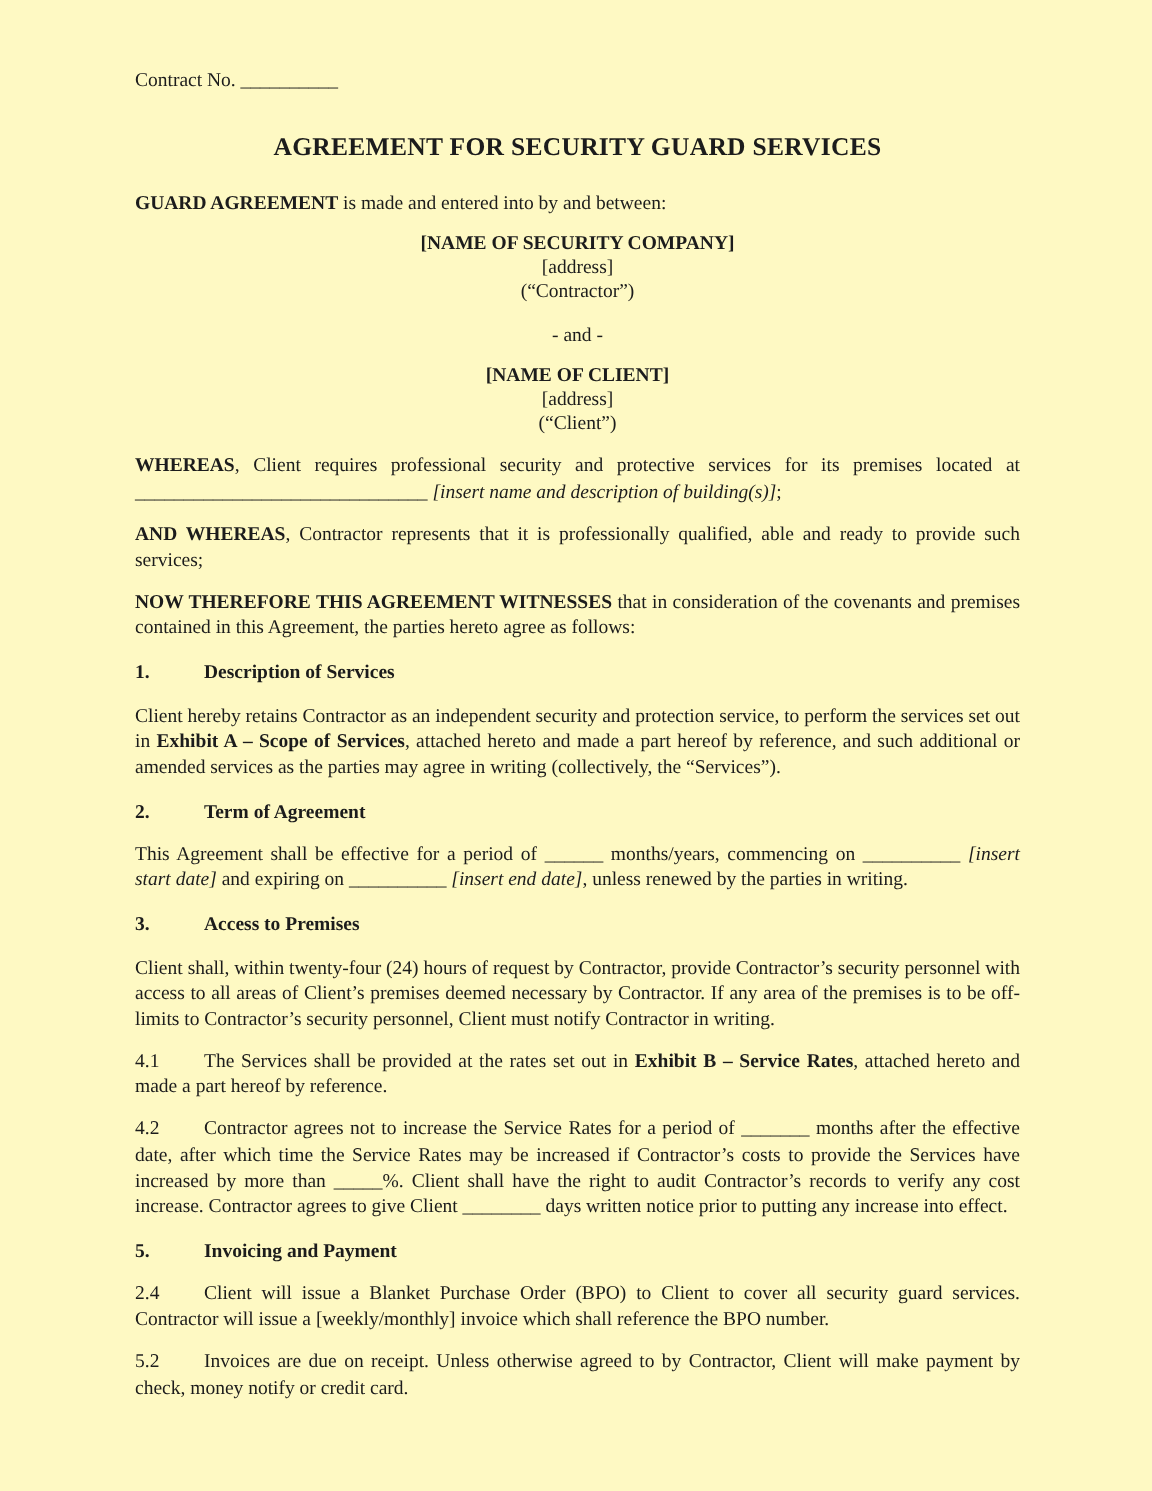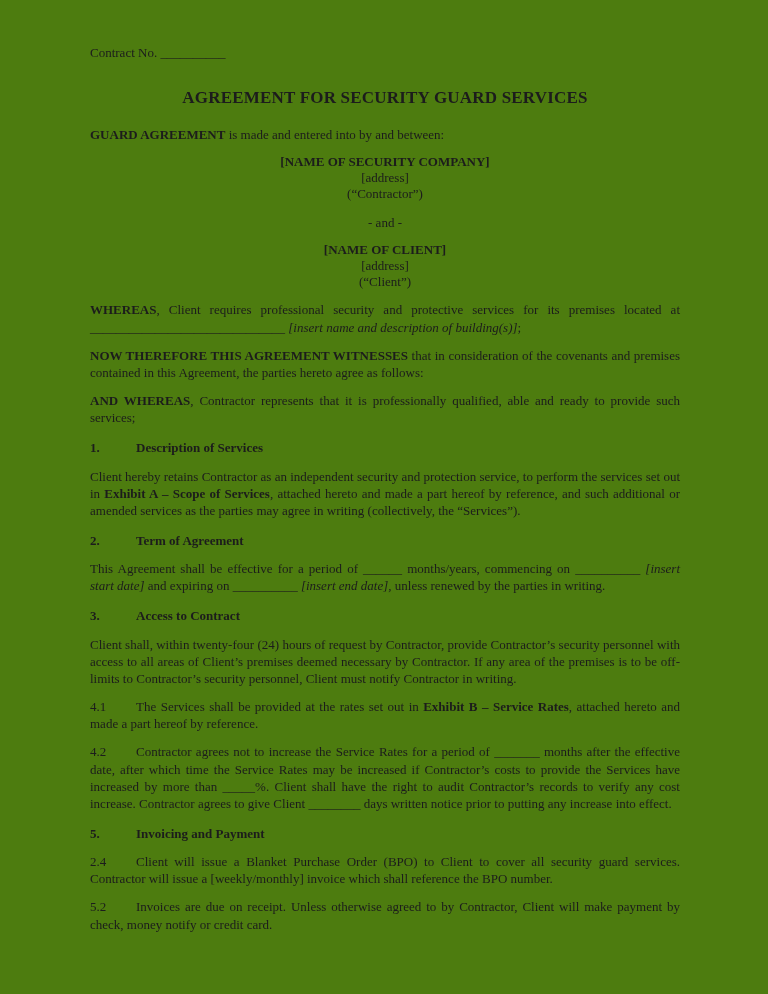--- a/index.html
+++ b/index.html
@@ -1,21 +1,21 @@
 <!DOCTYPE html>
 <html><head>
 <meta charset="utf-8">
 <style>
   html, body { margin: 0; padding: 0; background: #ffffff; }
   .page {
     position: relative;
     width: 768px;
     height: 994px;
     margin: 0 auto;
-    background: #4d7c0f;
+    background: #fef9c3;
     color: #1c1c1c;
     font-family: "Liberation Serif", "DejaVu Serif", serif;
     font-size: 13px;
     line-height: 1.32;
     box-sizing: border-box;
     padding: 44px 88px 30px 90px;
     overflow: hidden;
   }
   .contract-no { margin: 0 0 26px 0; text-align: left; }
   .title {
@@ -62,33 +62,33 @@
   <div class="separator">- and -</div>
 
   <div class="center-block">
     <div class="party-name">[NAME OF CLIENT]</div>
     <div>[address]</div>
     <div>(“Client”)</div>
   </div>
 
   <p class="para"><b>WHEREAS</b><span>, Client requires professional security and protective services for its premises located at </span><span class="blank">______________________________</span><i> [insert name and description of building(s)]</i><span>;</span></p>
 
+  <p class="para"><b>AND WHEREAS</b><span>, Contractor represents that it is professionally qualified, able and ready to provide such services;</span></p>
+
   <p class="para"><b>NOW THEREFORE THIS AGREEMENT WITNESSES</b><span> that in consideration of the covenants and premises contained in this Agreement, the parties hereto agree as follows:</span></p>
-
-  <p class="para"><b>AND WHEREAS</b><span>, Contractor represents that it is professionally qualified, able and ready to provide such services;</span></p>
 
   <p class="heading"><span class="num">1.</span><span class="h-title">Description of Services</span></p>
 
   <p class="para"><span>Client hereby retains Contractor as an independent security and protection service, to perform the services set out in </span><b>Exhibit A – Scope of Services</b><span>, attached hereto and made a part hereof by reference, and such additional or amended services as the parties may agree in writing (collectively, the “Services”).</span></p>
 
   <p class="heading"><span class="num">2.</span><span class="h-title">Term of Agreement</span></p>
 
   <p class="para"><span>This Agreement shall be effective for a period of </span><span class="blank">______</span><span> months/years, commencing on </span><span class="blank">__________</span><i> [insert start date]</i><span> and expiring on </span><span class="blank">__________</span><i> [insert end date]</i><span>, unless renewed by the parties in writing.</span></p>
 
-  <p class="heading"><span class="num">3.</span><span class="h-title">Access to Contract</span></p>
+  <p class="heading"><span class="num">3.</span><span class="h-title">Access to Premises</span></p>
 
   <p class="para">Client shall, within twenty-four (24) hours of request by Contractor,  provide Contractor’s security personnel with access to all areas of Client’s premises deemed necessary by Contractor. If any area of the premises is to be off-limits to Contractor’s security personnel, Client must notify Contractor in writing.</p>
 
 
   <p class="para"><span class="clause-num">4.1</span><span>The Services shall be provided at the rates set out in </span><b>Exhibit B – Service Rates</b><span>, attached hereto and made a part hereof by reference.</span></p>
 
   <p class="para"><span class="clause-num">4.2</span><span>Contractor agrees not to increase the Service Rates for a period of </span><span class="blank">_______</span><span> months after the effective date, after which time the Service Rates may be increased if Contractor’s costs to provide the Services have increased by more than </span><span class="blank">_____</span><span>%. Client shall have the right to audit Contractor’s records to verify any cost increase. Contractor agrees to give Client </span><span class="blank">________</span><span> days written notice prior to putting any increase into effect.</span></p>
 
   <p class="heading"><span class="num">5.</span><span class="h-title">Invoicing and Payment</span></p>
 

